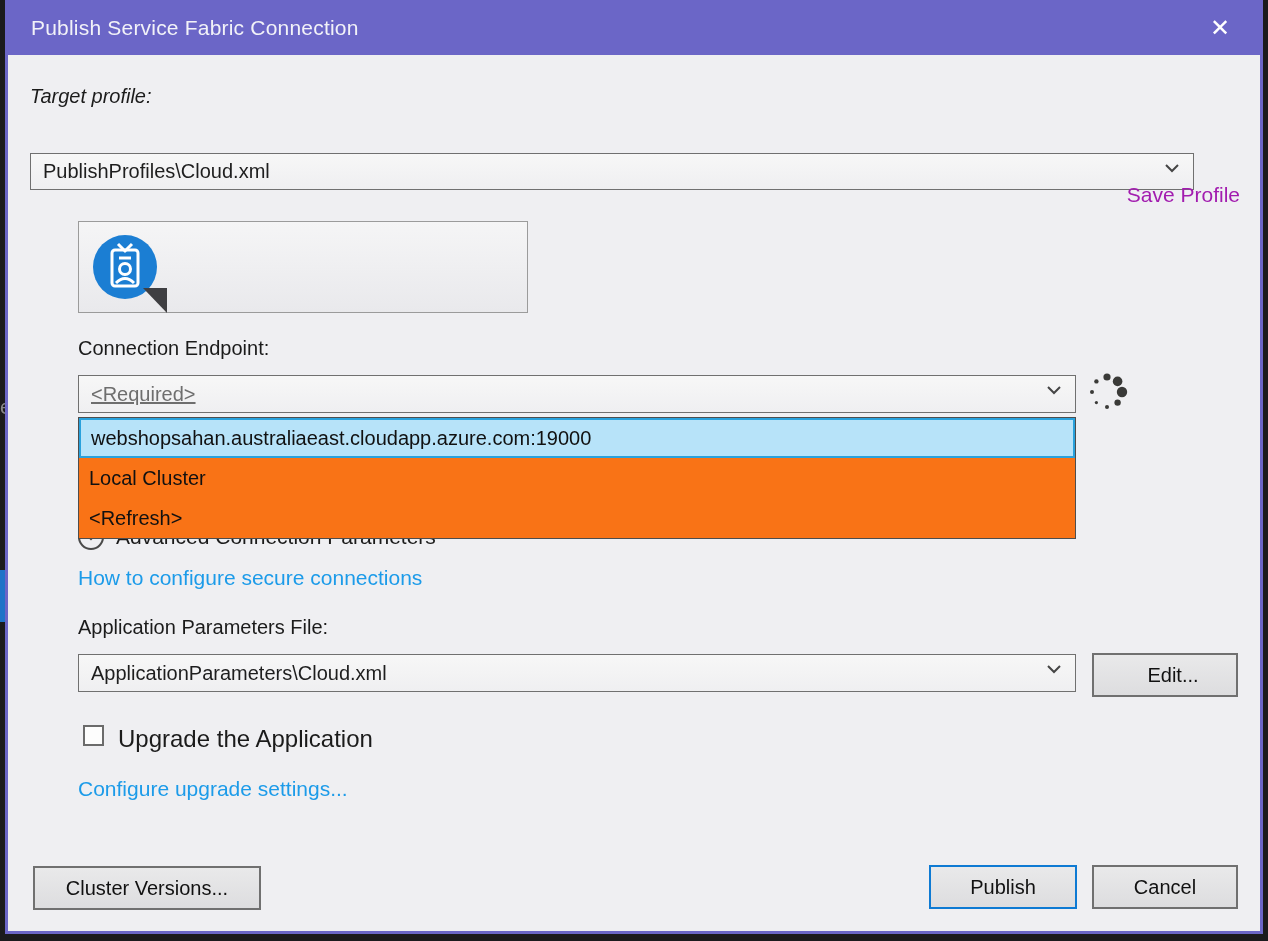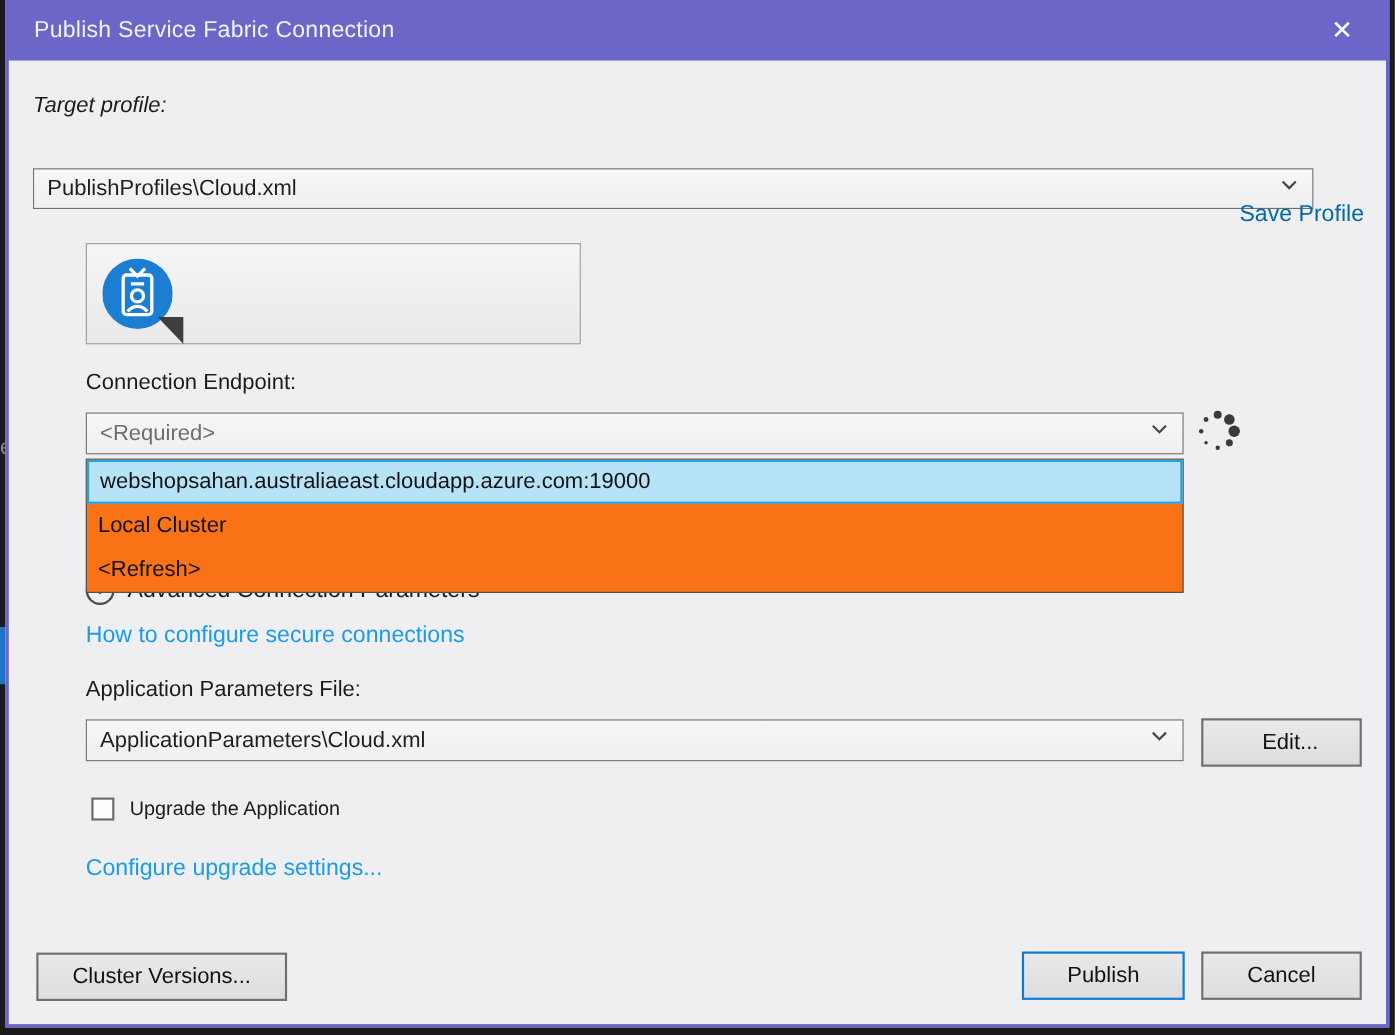--- a/index.html
+++ b/index.html
@@ -33,23 +33,23 @@
 
   .combo{
     position:absolute;height:37px;box-sizing:border-box;
     background:linear-gradient(#f7f7f7,#efeff1);
     border:1px solid #707070;
     display:flex;align-items:center;
     font-size:20px;color:#1e1e1e;padding:0 40px 0 12px;
   }
   .combo .chev{position:absolute;right:14px;top:50%;margin-top:-8px;}
   .chev svg{display:block;}
-  .placeholder{color:#6e6e6e;}
-
-  .save-profile{position:absolute;color:#0369a1;font-size:21px;}
+  .placeholder{color:#6e6e6e;text-decoration:underline;}
+
+  .save-profile{position:absolute;color:#a21caf;font-size:21px;}
 
   .account-box{
     position:absolute;left:70px;top:221px;width:450px;height:92px;
     background:linear-gradient(#f5f5f6,#e9e9ec);
     border:1px solid #9b9b9b;box-sizing:border-box;
   }
   .account-circle{
     position:absolute;left:14px;top:13px;width:64px;height:64px;
   }
   .account-caret{
@@ -182,20 +182,20 @@
     <span>ApplicationParameters\Cloud.xml</span>
     <span class="chev">
       <svg width="14" height="9" viewBox="0 0 14 9">
           <polyline points="1,1 7,7 13,1" fill="none" stroke="#454545" stroke-width="2"></polyline>
         </svg>
     </span>
   </div>
   <div class="btn" style="left:1084px;top:653px;width:146px;padding-left:16px;">Edit...</div>
 
   <div class="checkbox"></div>
-  <div class="label" style="left:110px;top:725px;font-size:18px;">Upgrade the Application</div>
+  <div class="label" style="left:110px;top:725px;font-size:24px;">Upgrade the Application</div>
   <div class="link" style="left:70px;top:777px;">Configure upgrade settings...</div>
 
   <div class="btn" style="left:25px;top:866px;width:228px;">Cluster Versions...</div>
   <div class="btn" style="left:1084px;top:865px;width:146px;">Cancel</div>
   <div class="btn default" style="left:921px;top:865px;width:148px;">Publish</div>
 
 </div>
 
 </body></html>

